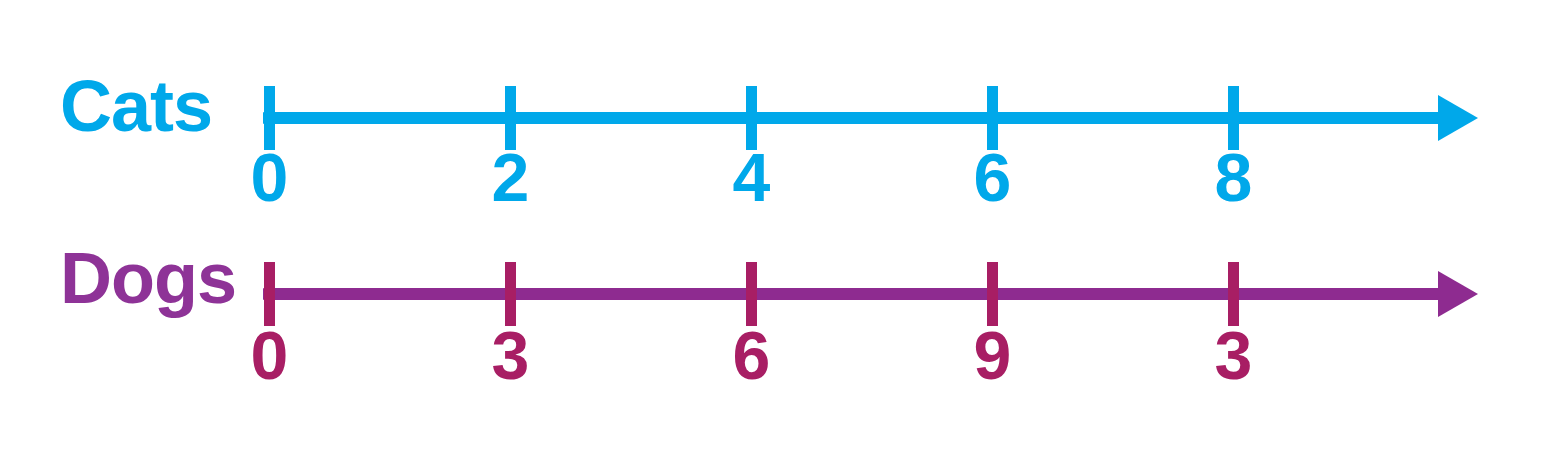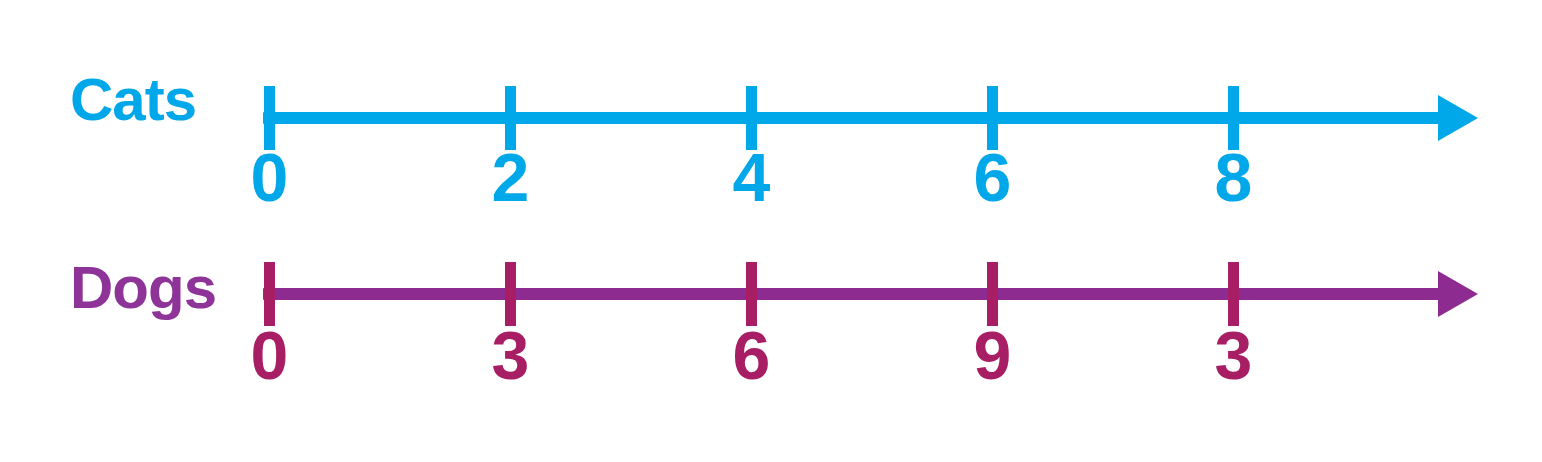--- a/index.html
+++ b/index.html
@@ -7,22 +7,22 @@
     position:relative;
     width:1542px;height:462px;
     background:#ffffff;
     overflow:hidden;
     font-family:"Liberation Sans", sans-serif;
     font-weight:700;
   }
   .row{position:absolute;inset:0;}
   .line-label{
     position:absolute;
-    left:70px;
-    font-size:60px;
+    left:60px;
+    font-size:72px;
     line-height:1;
     letter-spacing:-1px;
     white-space:nowrap;
   }
   .axis-line{
     position:absolute;
     left:263px;
     width:1178px;
     height:12px;
     border-radius:1px;
@@ -65,21 +65,21 @@
         <div class="tick" style="left: 745.5px; top: 86px; background: rgb(0, 168, 234);"></div>
         <div class="tick-num" style="left: 651px; top: 143px; color: rgb(0, 168, 234);">4</div>
         <div class="tick" style="left: 986.5px; top: 86px; background: rgb(0, 168, 234);"></div>
         <div class="tick-num" style="left: 892px; top: 143px; color: rgb(0, 168, 234);">6</div>
         <div class="tick" style="left: 1227.5px; top: 86px; background: rgb(0, 168, 234);"></div>
         <div class="tick-num" style="left: 1133px; top: 143px; color: rgb(0, 168, 234);">8</div>
       </div>
   </div>
 
   <div class="row">
-    <div class="line-label" style="color: rgb(142, 51, 151); top: 242px; margin-top: 16px;">Dogs</div>
+    <div class="line-label" style="color: rgb(142, 51, 151); top: 242px;">Dogs</div>
     <div class="axis-line" style="background: rgb(142, 43, 144); top: 288px;"></div>
     <div class="arrowhead" style="border-left-color: rgb(142, 43, 144); top: 271px;"></div>
     <div class="ticks">
         <div class="tick" style="left: 263.5px; top: 262px; background: rgb(168, 30, 100);"></div>
         <div class="tick-num" style="left: 169px; top: 321px; color: rgb(168, 30, 100);">0</div>
         <div class="tick" style="left: 504.5px; top: 262px; background: rgb(168, 30, 100);"></div>
         <div class="tick-num" style="left: 410px; top: 321px; color: rgb(168, 30, 100);">3</div>
         <div class="tick" style="left: 745.5px; top: 262px; background: rgb(168, 30, 100);"></div>
         <div class="tick-num" style="left: 651px; top: 321px; color: rgb(168, 30, 100);">6</div>
         <div class="tick" style="left: 986.5px; top: 262px; background: rgb(168, 30, 100);"></div>

